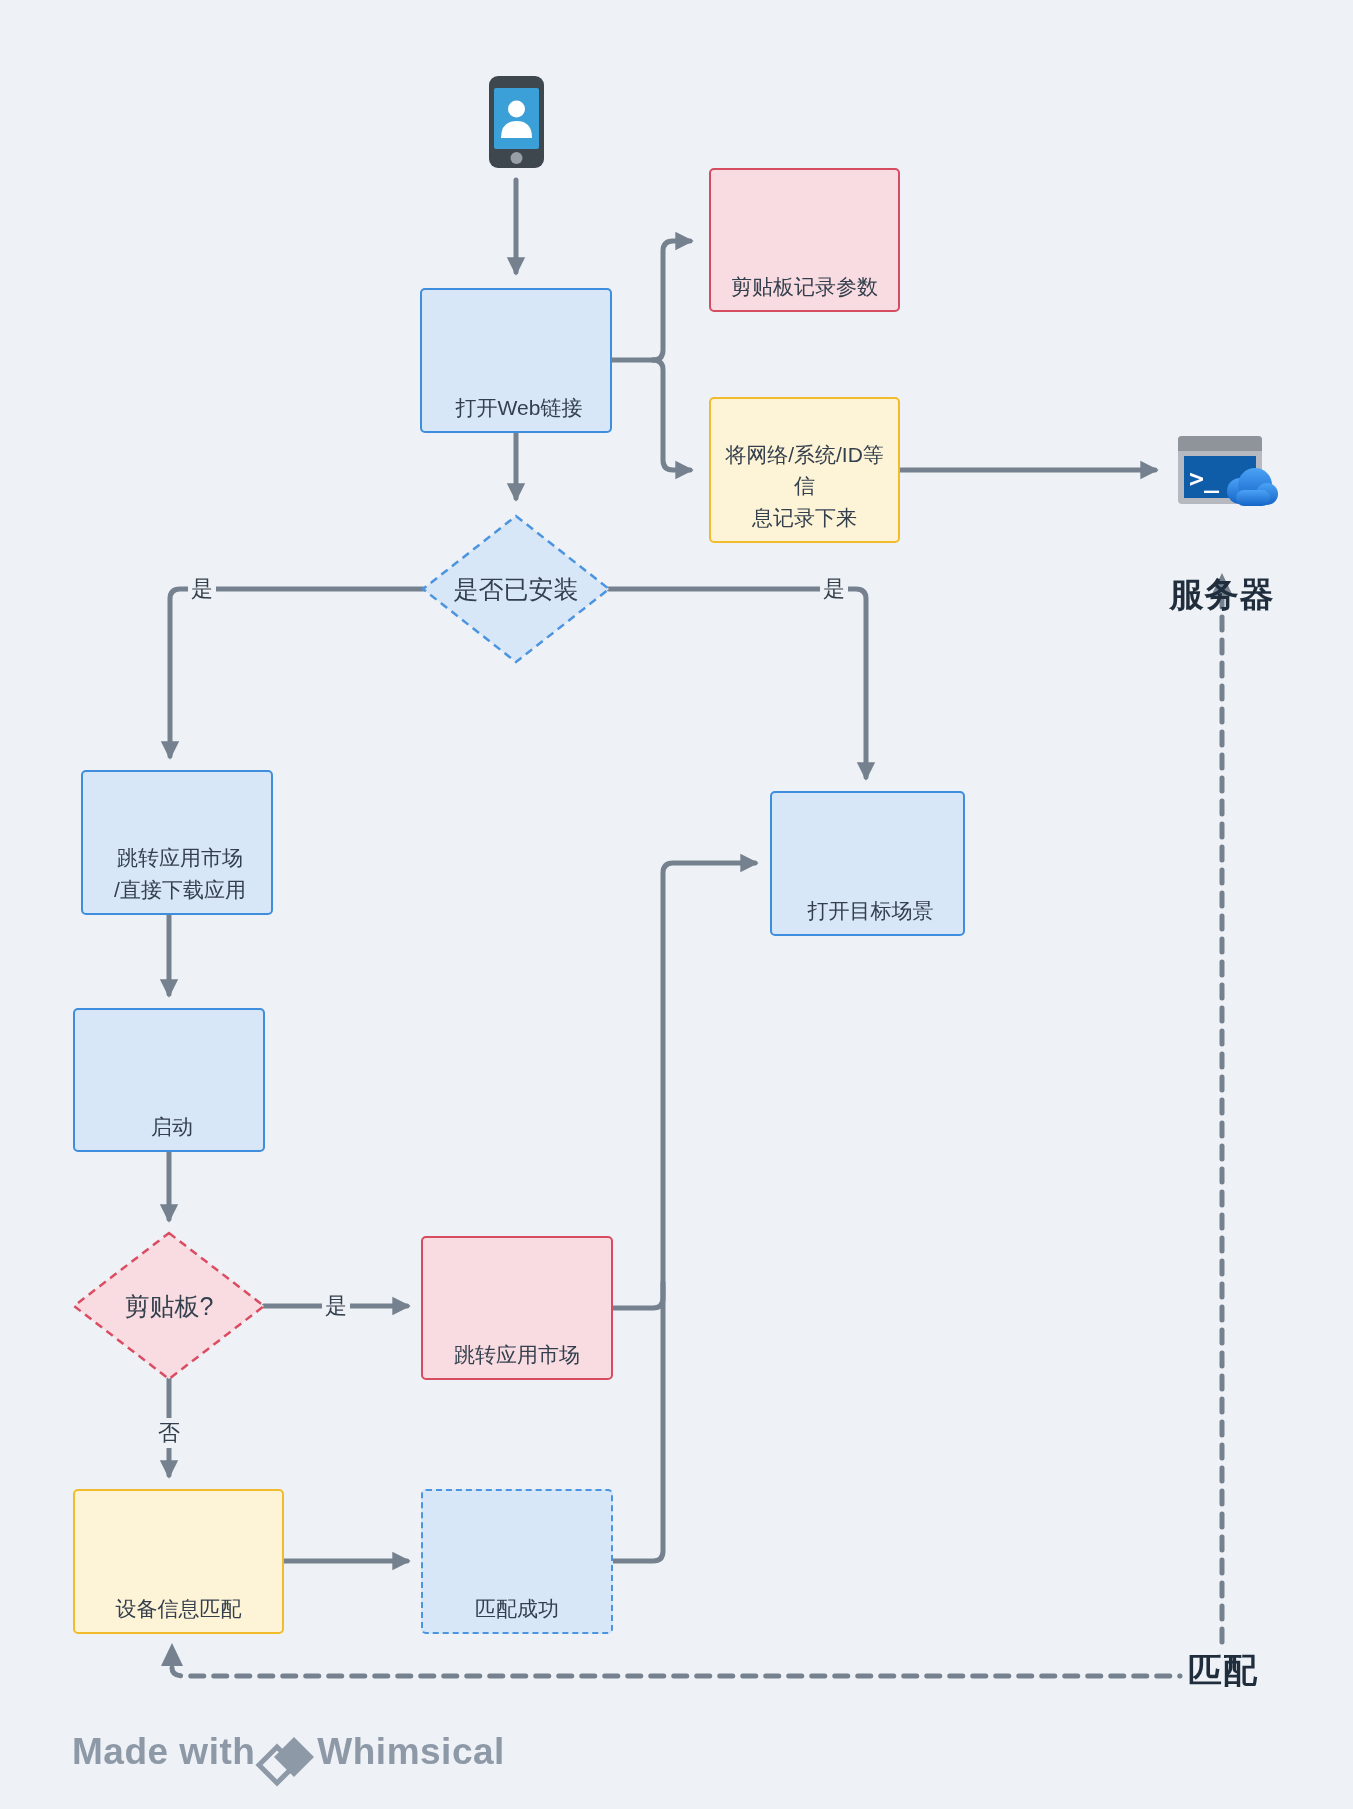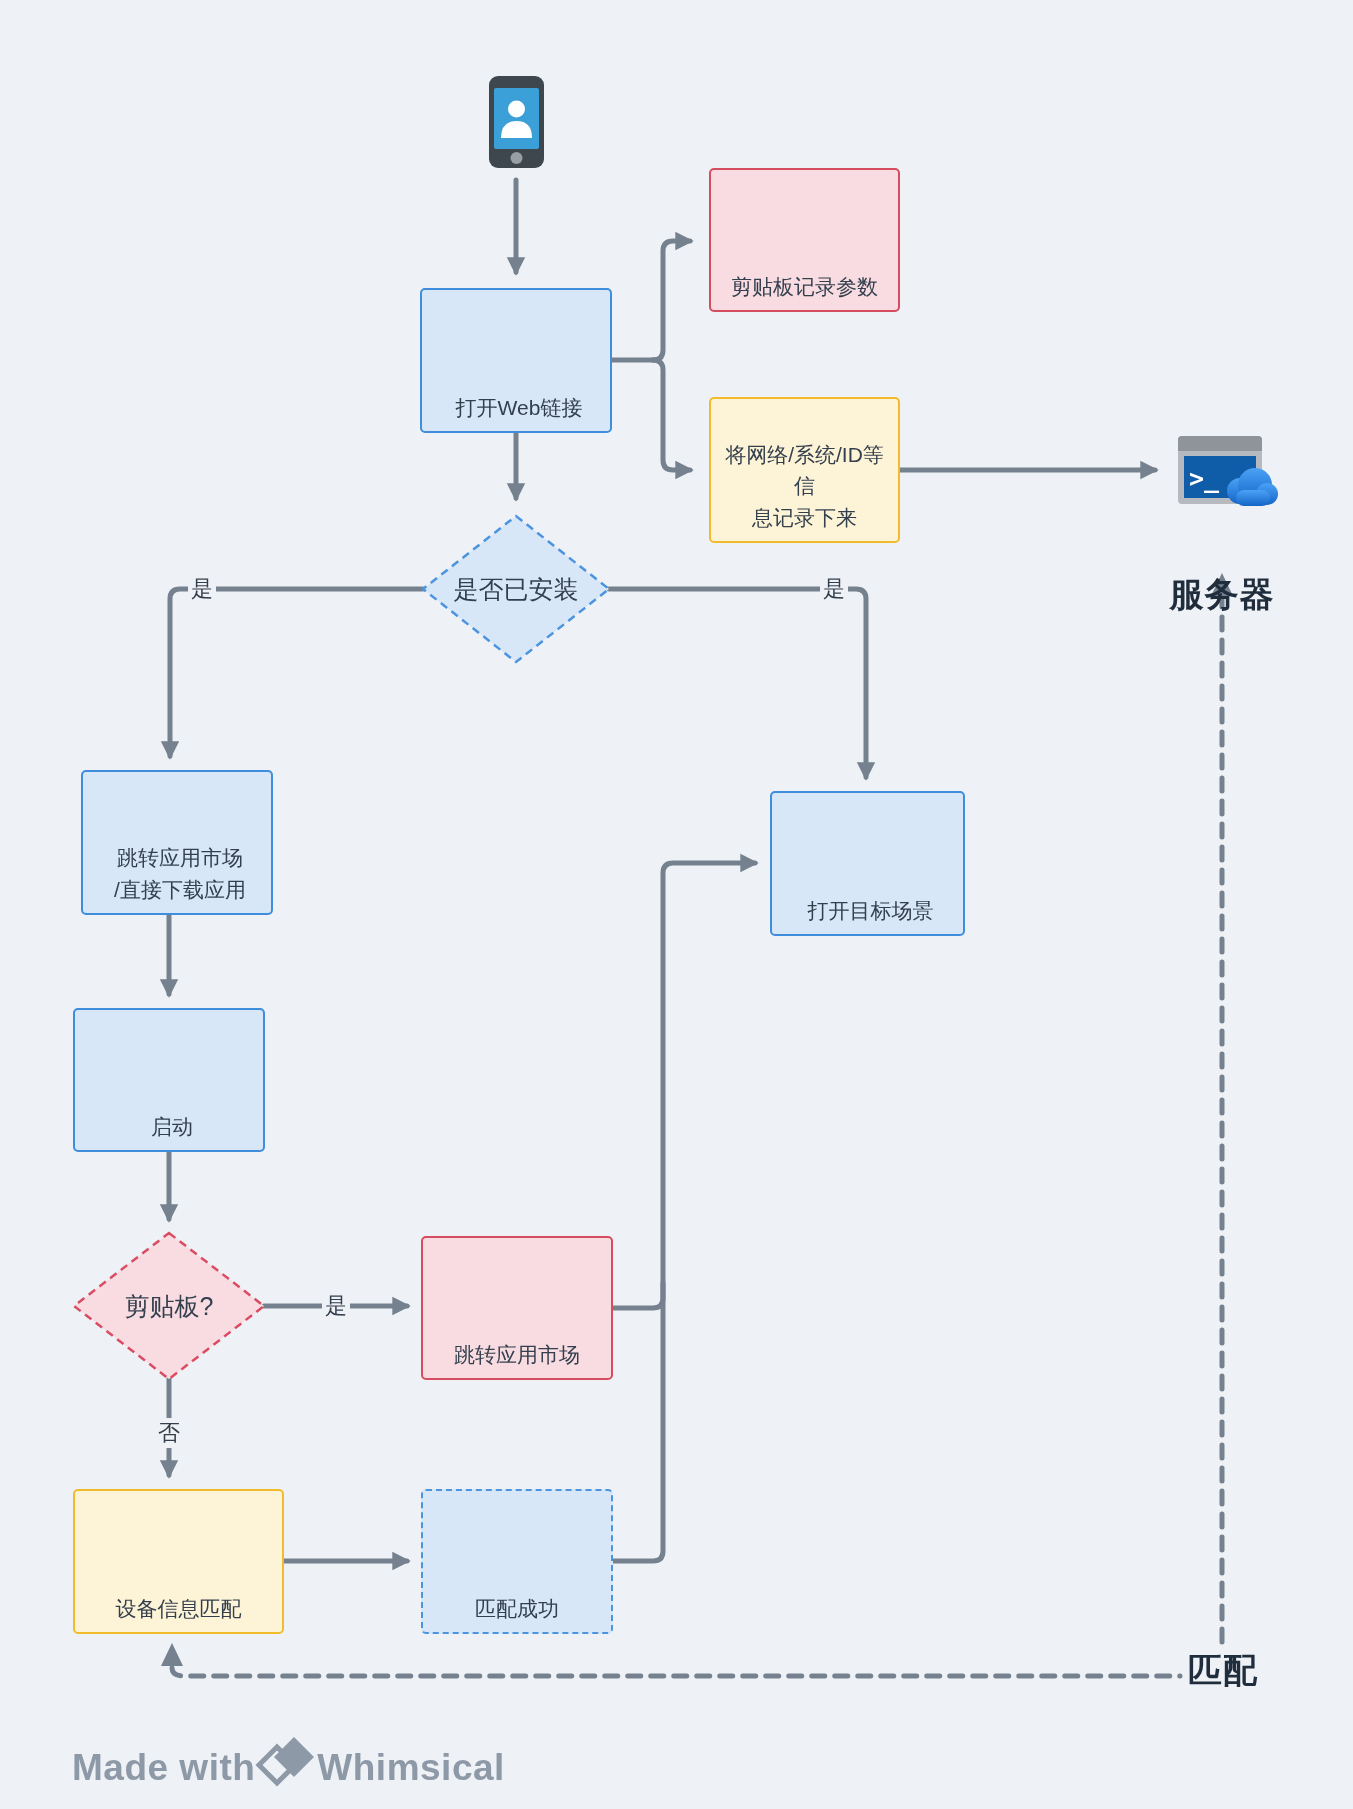--- a/index.html
+++ b/index.html
@@ -43,21 +43,21 @@
     padding:0 3px;
   }
   .big-label{
     position:absolute;
     font-size:34px;font-weight:bold;color:#1f2d3c;
     letter-spacing:1px;
   }
   .server-label{width:160px;text-align:center;}
   .footer{
     position:absolute;left:72px;top:1731px;
-    display:flex;align-items:flex-end;
+    display:flex;align-items:flex-start;
     color:#8e99a8;font-size:37px;font-weight:bold;
   }
   .footer .word{letter-spacing:0.5px;}
 </style>
 </head>
 <body>
 
 <div class="canvas">
 
   <svg class="layer" width="1353" height="1809" viewBox="0 0 1353 1809">

